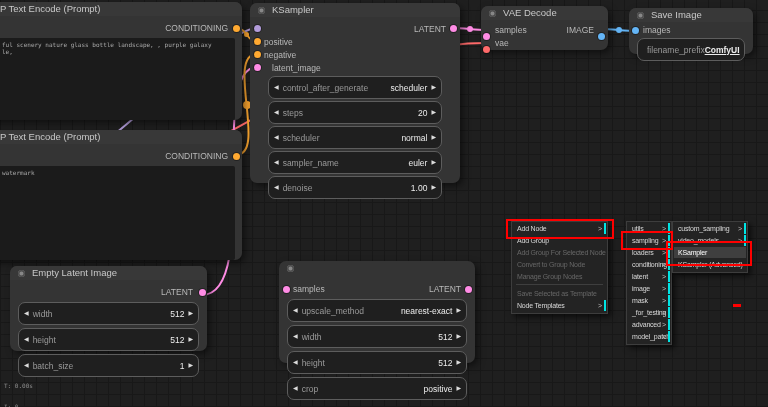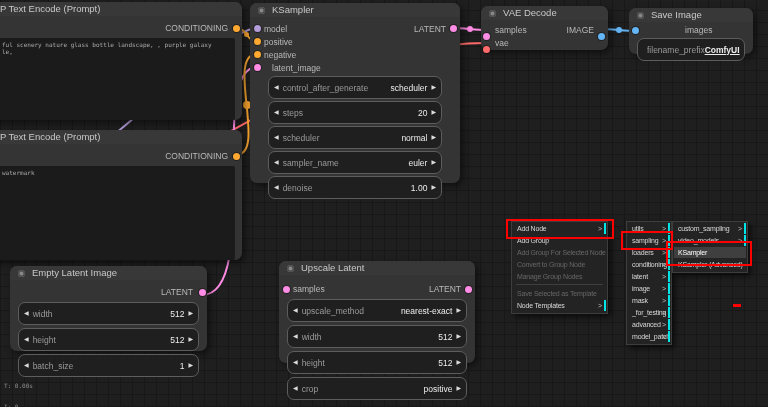--- a/index.html
+++ b/index.html
@@ -121,21 +121,20 @@
     <div class="slot-row slot-out" style="top:20px;"><span>CONDITIONING</span></div>
     <div class="dot d-cond" style="right:2.5px;top:23px;"></div>
     <div class="prompt" style="top:36px;height:88px;">
       <div>watermark</div>
     </div>
   </div>
 
   <div class="node" style="left:250px;top:3px;width:210px;height:180px;">
     <div class="node-title"><span>KSampler</span></div>
     <div class="collapse-dot"></div>
-    <div class="slot-row slot-in" style="top:20px;"><span>model</span></div>
     <div class="slot-row slot-in" style="top:33px;"><span>positive</span></div>
     <div class="slot-row slot-in" style="top:46px;"><span>negative</span></div>
     <div class="slot-row slot-in" style="top:59px;margin-left:8px;"><span>latent_image</span></div>
     <div class="dot d-model" style="left:3.5px;top:22px;"></div>
     <div class="dot d-cond" style="left:3.5px;top:35px;"></div>
     <div class="dot d-cond" style="left:3.5px;top:48px;"></div>
     <div class="dot d-latent" style="left:3.5px;top:61px;"></div>
     <div class="slot-row slot-out" style="top:20px;"><span>LATENT</span></div>
     <div class="dot d-latent" style="right:3.5px;top:22px;"></div>
     <div class="widgets" style="top:73px;">
@@ -179,21 +178,21 @@
     <div class="slot-row slot-in" style="top:31px;"><span>vae</span></div>
     <div class="dot d-latent" style="left:1.5px;top:27px;"></div>
     <div class="dot d-vae" style="left:1.5px;top:40px;"></div>
     <div class="slot-row slot-out" style="top:18px;"><span>IMAGE</span></div>
     <div class="dot d-image" style="right:3.5px;top:27px;"></div>
   </div>
 
   <div class="node wmargin8" style="left:629px;top:8px;width:124px;height:46px;">
     <div class="node-title"><span>Save Image</span></div>
     <div class="collapse-dot"></div>
-    <div class="slot-row slot-in" style="top:16px;margin-left:42px;"><span>images</span></div>
+    <div class="slot-row slot-in" style="top:16px;"><span>images</span></div>
     <div class="dot d-image" style="left:2.5px;top:19px;"></div>
     <div class="widgets" style="top:30px;">
       <div class="widget noarr">
           <span class="lbl">filename_prefix</span>
           <span class="val">ComfyUI</span>
         </div>
     </div>
   </div>
 
   <div class="node wmargin8" style="left:10px;top:266px;width:197px;height:85px;">
@@ -217,21 +216,20 @@
       <div class="widget">
           <span class="warr">◀</span>
           <span class="lbl">batch_size</span>
           <span class="val">1</span>
           <span class="warr">▶</span>
         </div>
     </div>
   </div>
 
   <div class="node wmargin8" style="left:279px;top:261px;width:196px;height:102px;">
-    <div class="node-title"><span>Upscale Latent</span></div>
     <div class="collapse-dot"></div>
     <div class="slot-row slot-in" style="top:22px;"><span>samples</span></div>
     <div class="dot d-latent" style="left:3.5px;top:25px;"></div>
     <div class="slot-row slot-out" style="top:22px;"><span>LATENT</span></div>
     <div class="dot d-latent" style="right:3.5px;top:25px;"></div>
     <div class="widgets" style="top:38px;">
       <div class="widget">
           <span class="warr">◀</span>
           <span class="lbl">upscale_method</span>
           <span class="val">nearest-exact</span>

